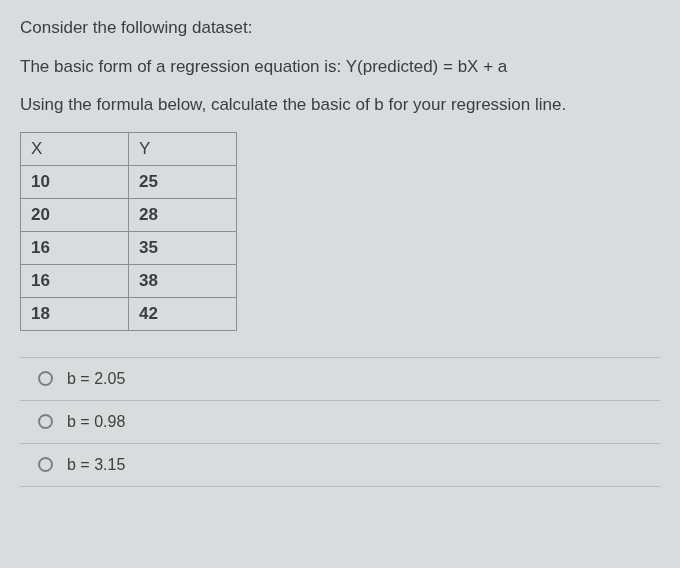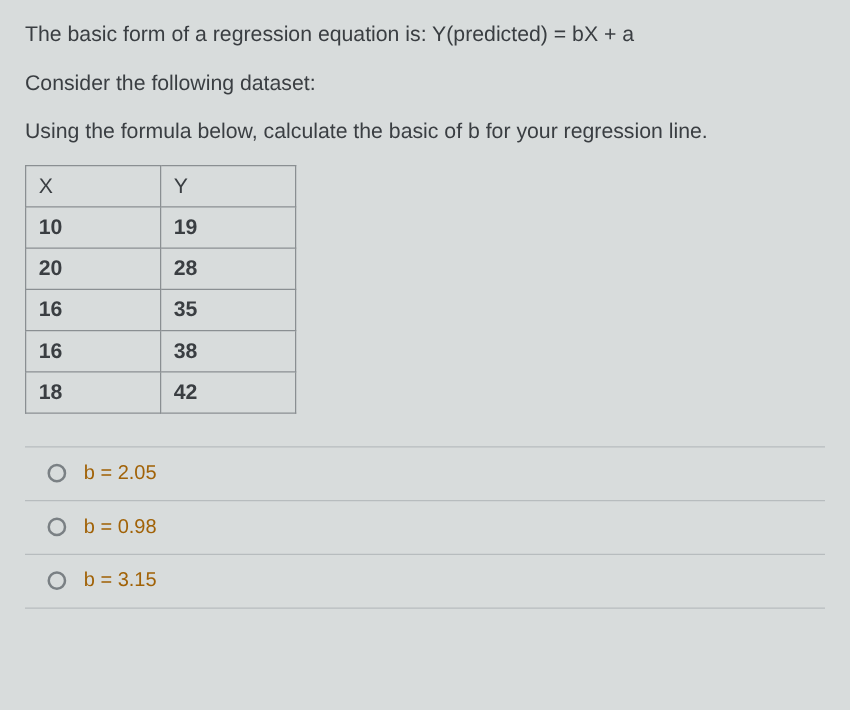--- a/index.html
+++ b/index.html
@@ -43,21 +43,21 @@
     }
     .options {
       margin-top: 10px;
     }
     .option-row {
       display: flex;
       align-items: center;
       padding: 12px 4px 12px 18px;
       border-bottom: 1px solid #b7bcbe;
       font-size: 16px;
-      color: #a16207;
+      color: #404040;
     }
     .option-row:first-child {
       border-top: 1px solid #b7bcbe;
     }
     .radio-circle {
       width: 15px;
       height: 15px;
       border: 2px solid #7a8084;
       border-radius: 50%;
       margin-right: 14px;
@@ -65,36 +65,36 @@
       flex-shrink: 0;
     }
     .option-label {
       font-size: 16px;
     }
   </style>
 </head>
 <body>
 
 <div class="question-block">
+  <p class="prompt-text">Consider the following dataset:</p>
   <p class="prompt-text">The basic form of a regression equation is: Y(predicted) = bX + a</p>
-  <p class="prompt-text">Consider the following dataset:</p>
   <p class="prompt-text">Using the formula below, calculate the basic of b for your regression line.</p>
 </div>
 
 <table class="data-table">
   <thead>
     <tr>
       <th>X</th>
       <th>Y</th>
     </tr>
   </thead>
   <tbody>
     <tr>
       <td>10</td>
-      <td>19</td>
+      <td>25</td>
     </tr>
     <tr>
       <td>20</td>
       <td>28</td>
     </tr>
     <tr>
       <td>16</td>
       <td>35</td>
     </tr>
     <tr>

